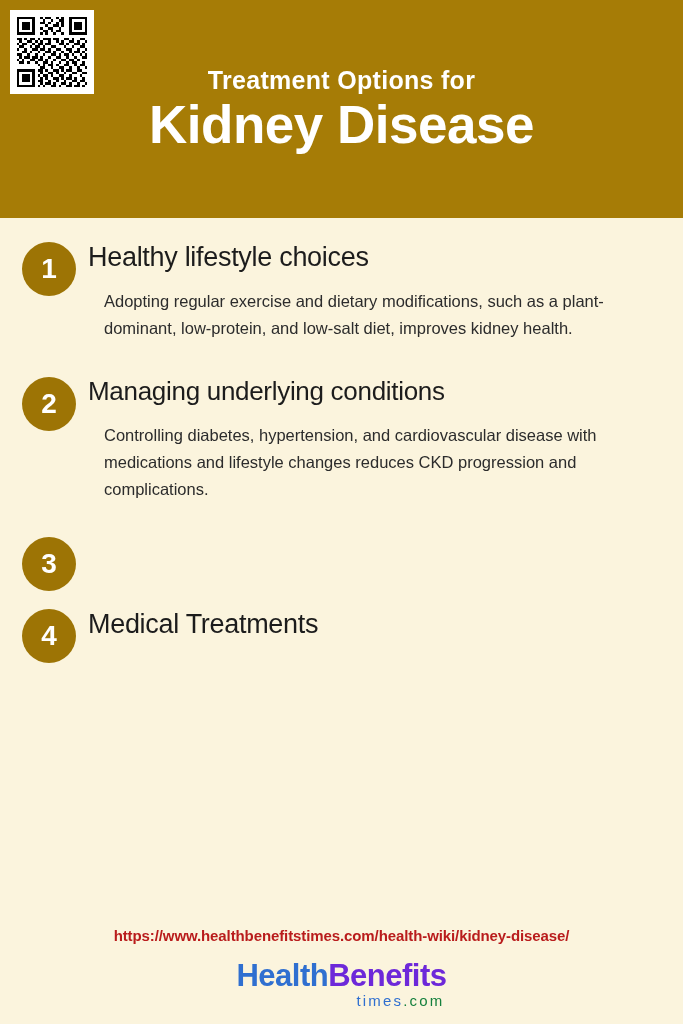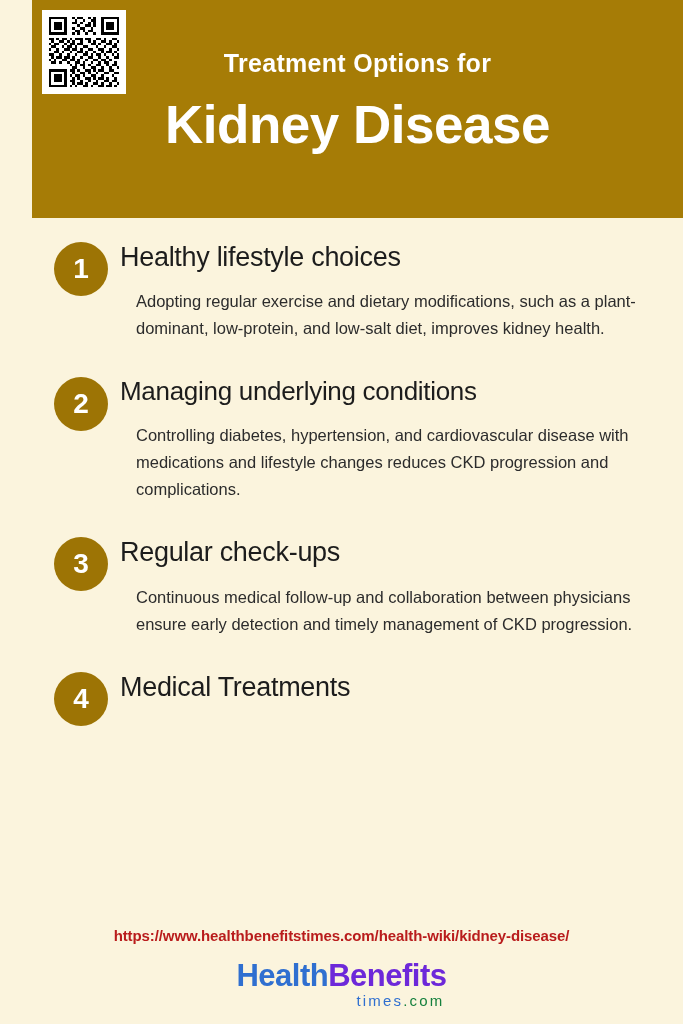--- a/index.html
+++ b/index.html
@@ -12,21 +12,20 @@
     background: #faf3dc;
     font-family: "Liberation Sans", sans-serif;
     overflow: hidden;
   }
   .poster {
     position: relative;
     width: 683px;
     height: 1024px;
     background: #fbf4dd;
     box-sizing: border-box;
-    padding-left: 32px;
   }
 
   
   .header {
     position: relative;
     width: 100%;
     height: 218px;
     background: #a67c06;
     box-sizing: border-box;
     display: flex;
@@ -51,21 +50,21 @@
     font-weight: bold;
     letter-spacing: 0.3px;
     margin: 0 0 2px 0;
     text-align: center;
   }
   .header-title {
     color: #ffffff;
     font-size: 53px;
     font-weight: bold;
     line-height: 1.05;
-    margin: 17px;
+    margin: 0;
     text-align: center;
     letter-spacing: -0.5px;
   }
 
   
   .items {
     padding: 22px 0 0 0;
   }
   .item {
     display: flex;
@@ -365,24 +364,20 @@
     <div class="item item-2">
       <div class="badge">2</div>
       <div class="item-body">
         <div class="item-title">Managing underlying conditions</div>
         <p class="item-text">Controlling diabetes, hypertension, and cardiovascular disease with medications and lifestyle changes reduces CKD progression and complications.</p>
       </div>
     </div>
 
     <div class="item item-3">
       <div class="badge">3</div>
-      <div class="item-body">
-        <div class="item-title">Regular check-ups</div>
-        <p class="item-text">Continuous medical follow-up and collaboration between physicians ensure early detection and timely management of CKD progression.</p>
-      </div>
     </div>
 
     <div class="item item-4">
       <div class="badge">4</div>
       <div class="item-body">
         <div class="item-title">Medical Treatments</div>
       </div>
     </div>
 
   </div>

